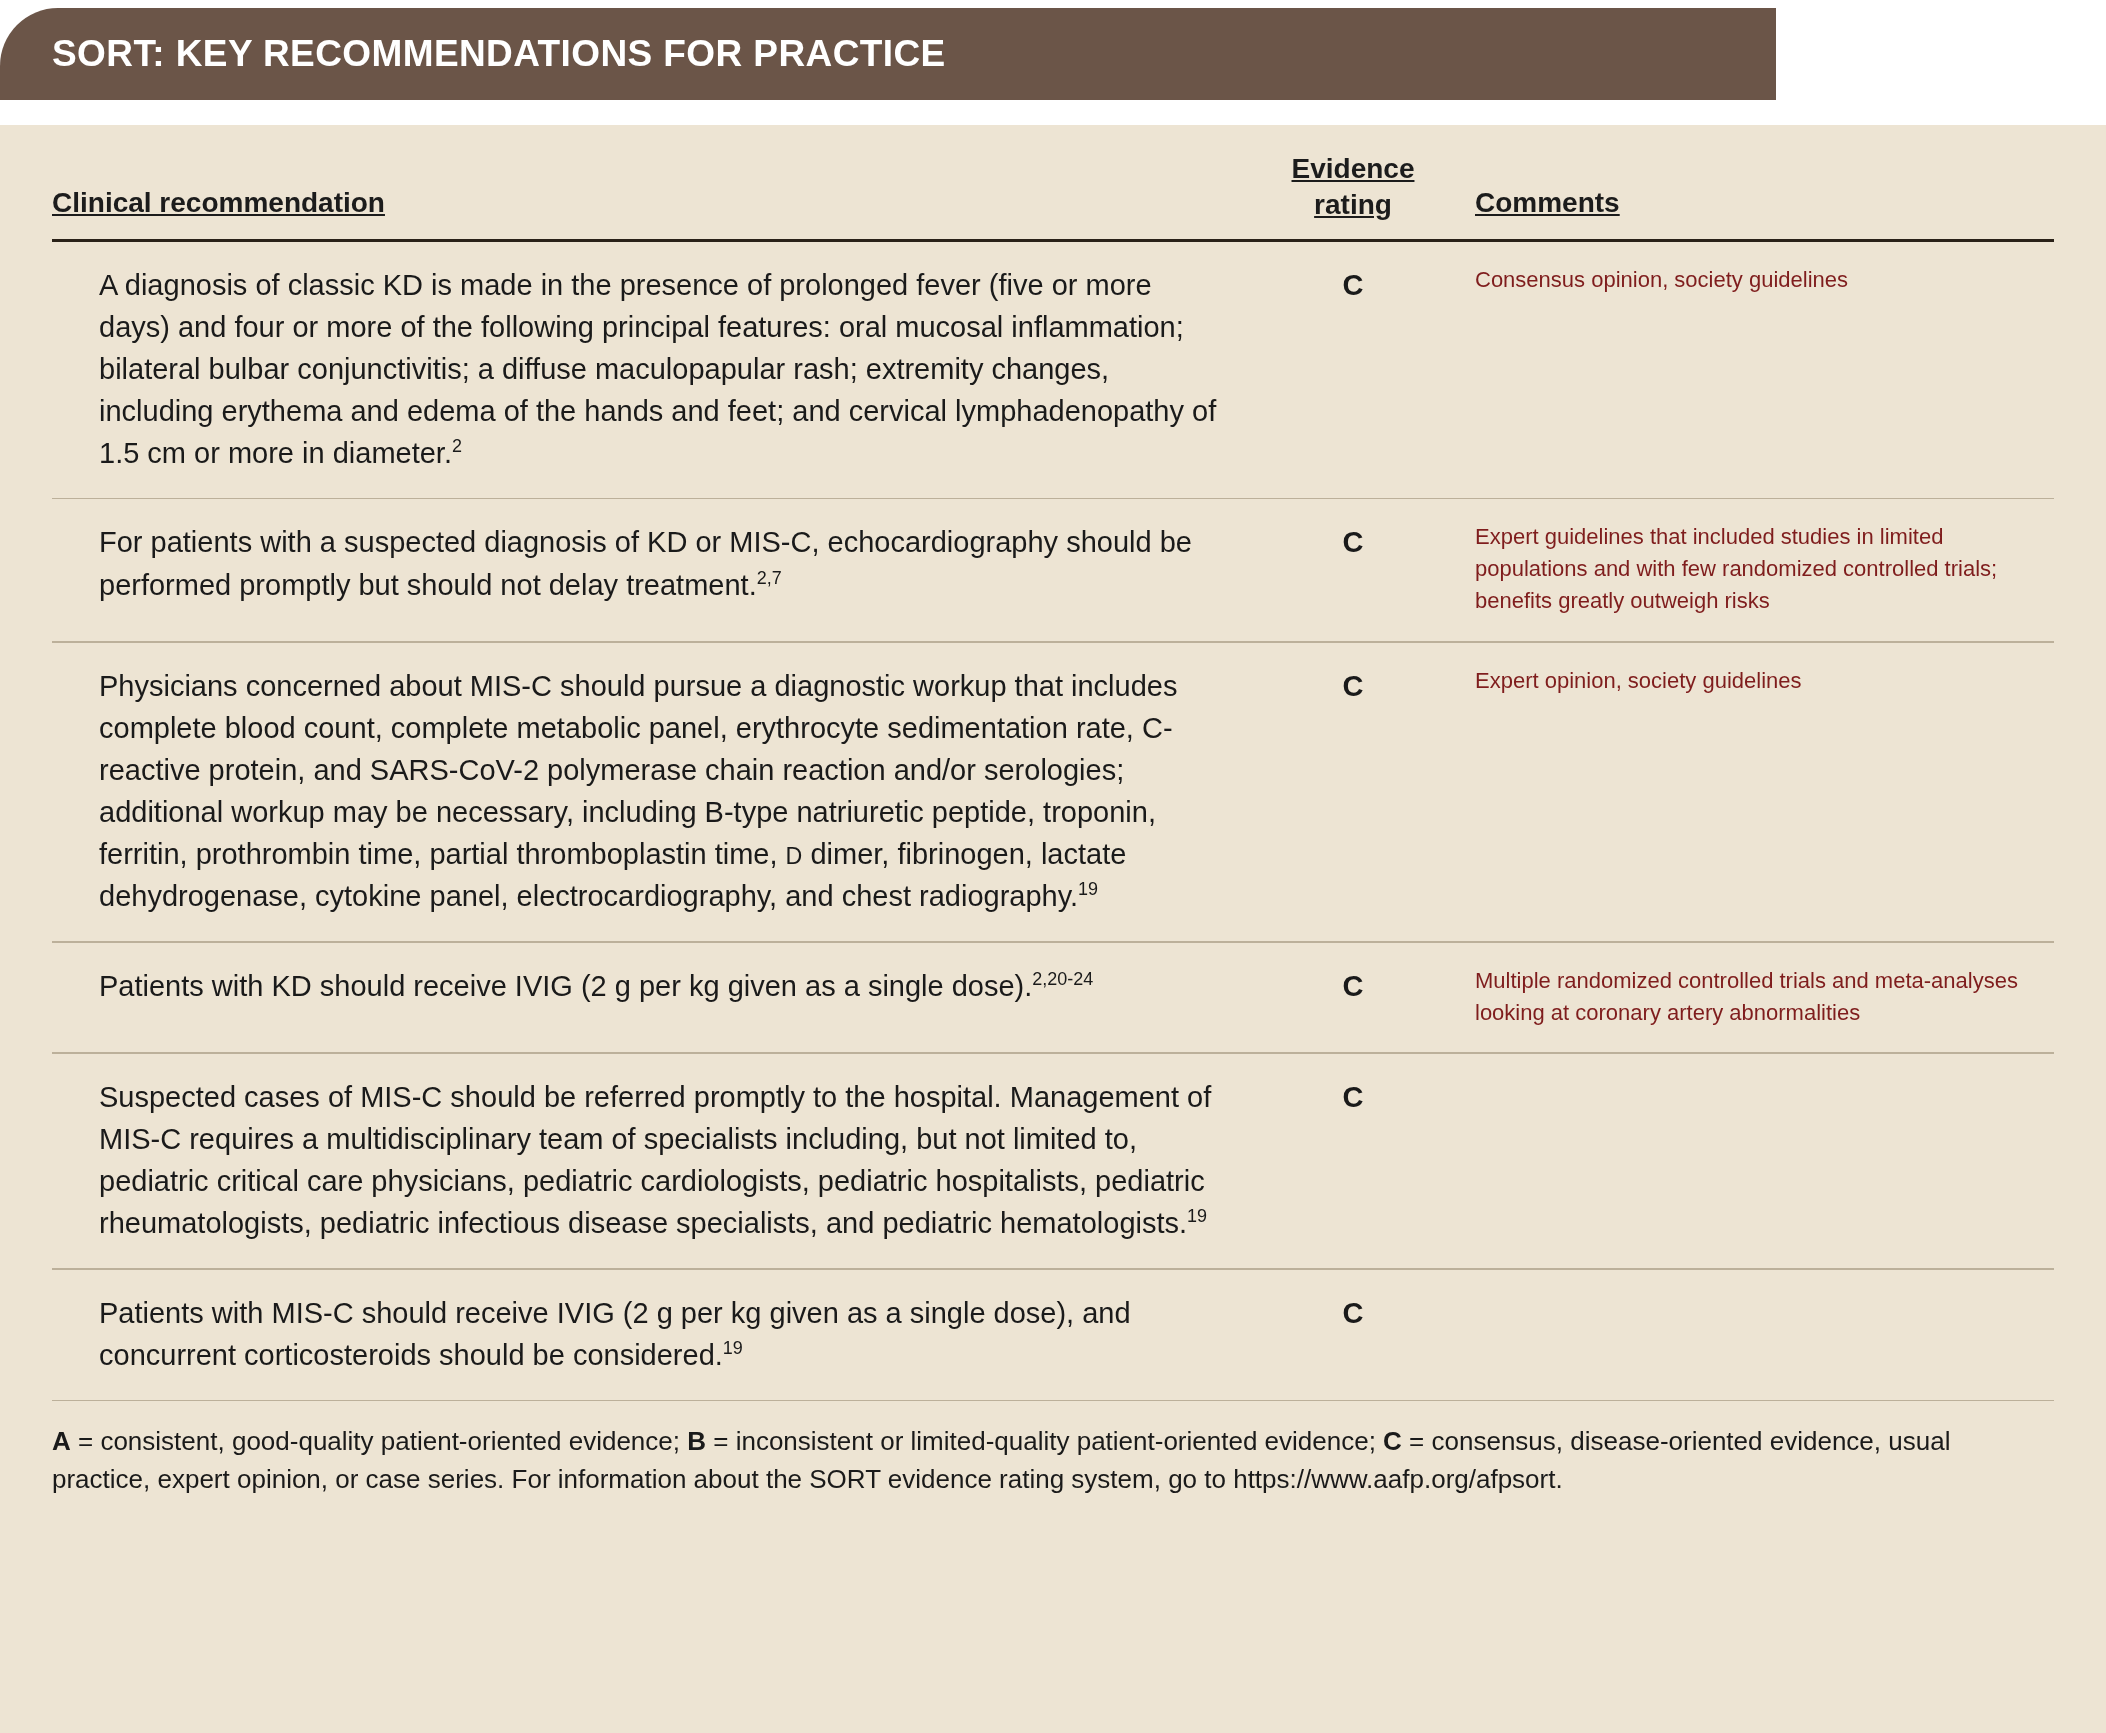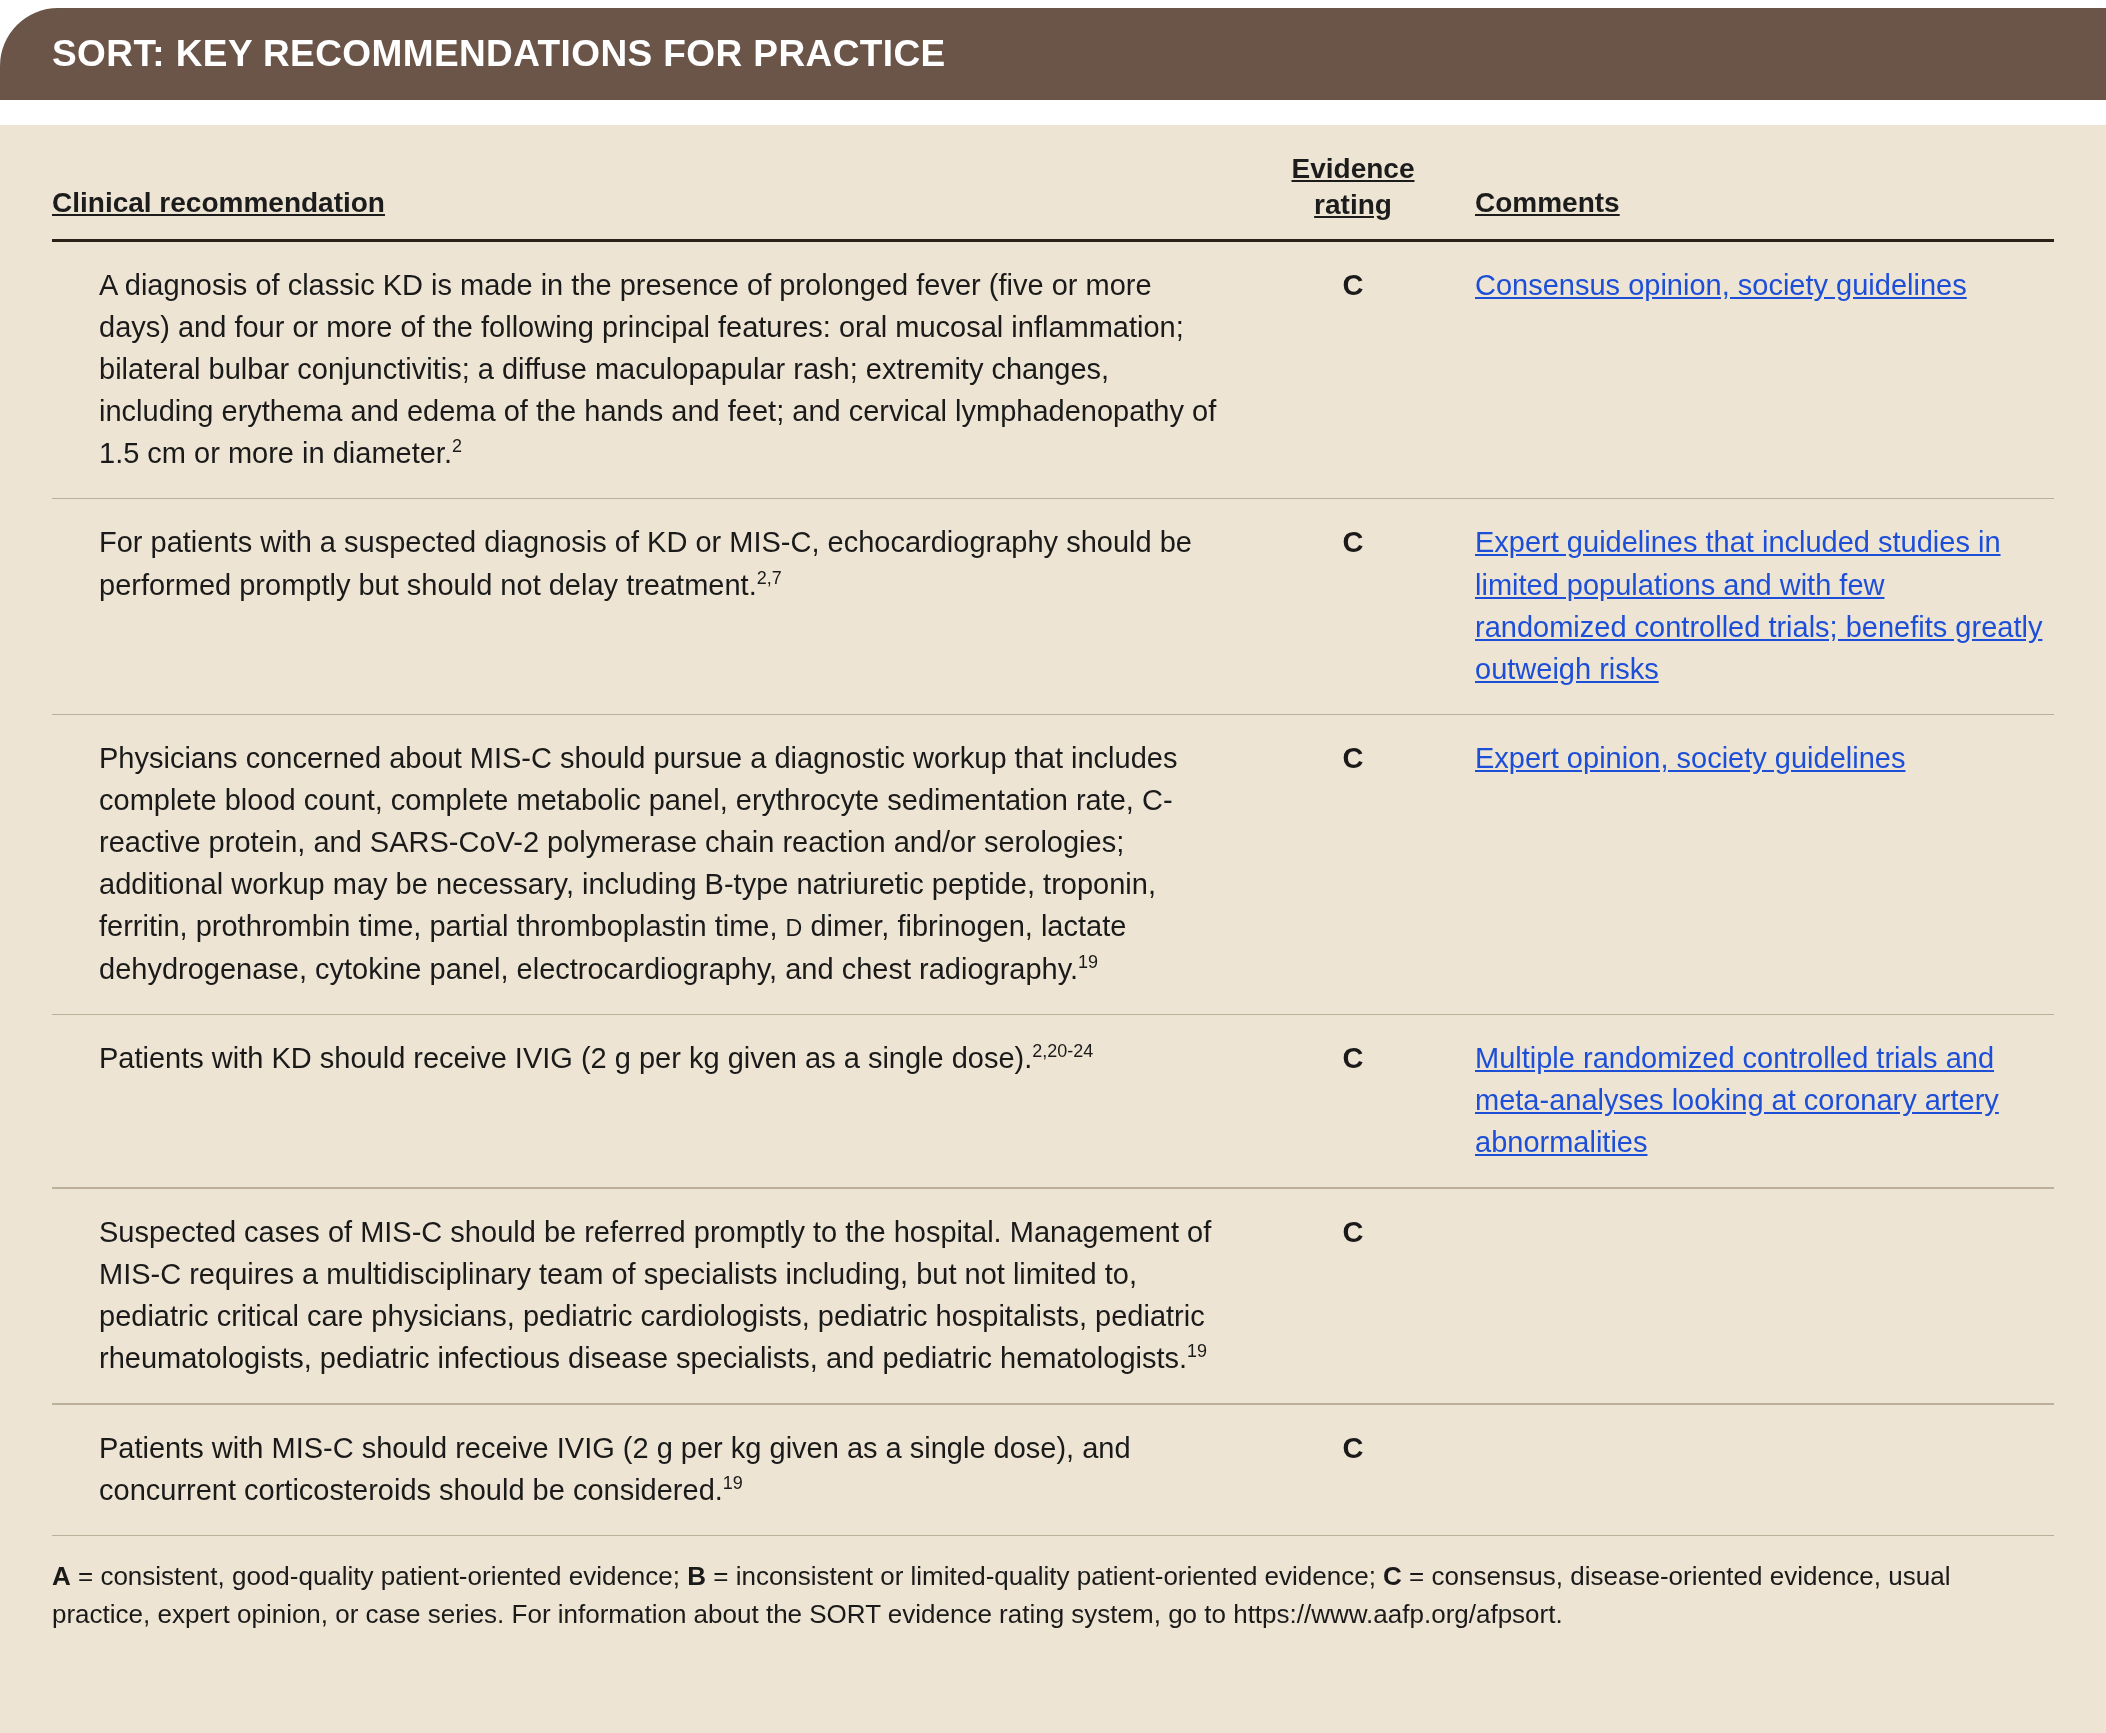--- a/index.html
+++ b/index.html
@@ -20,21 +20,21 @@
     height: 1733px;
     box-sizing: border-box;
     background: #ffffff;
   }
 
   
   .title-bar {
     position: absolute;
     left: 0;
     top: 8px;
-    width: 2106px;
+    width: 1776px;
     height: 92px;
     background: #6B5548;
     border-top-left-radius: 58px;
     box-sizing: border-box;
     display: flex;
     align-items: center;
   }
   .title-text {
     color: #ffffff;
     font-size: 37px;
@@ -104,26 +104,25 @@
     margin-left: 47px;
   }
   .cell-ev {
     font-size: 29px;
     font-weight: bold;
     color: #1A1A1A;
     text-align: center;
     line-height: 1.45;
   }
   .cell-cm {
-    font-size: 29px;
+    font-size: 22px;
     line-height: 1.45;
-    color: #1d4ed8;
+    color: #7f1d1d;
     padding-left: 30px;
     padding-right: 10px;
-    text-decoration: underline;
   }
 
   sup {
     font-size: 0.62em;
     vertical-align: super;
     line-height: 0;
   }
   .smallcap {
     font-size: 0.80em;
     text-transform: uppercase;

